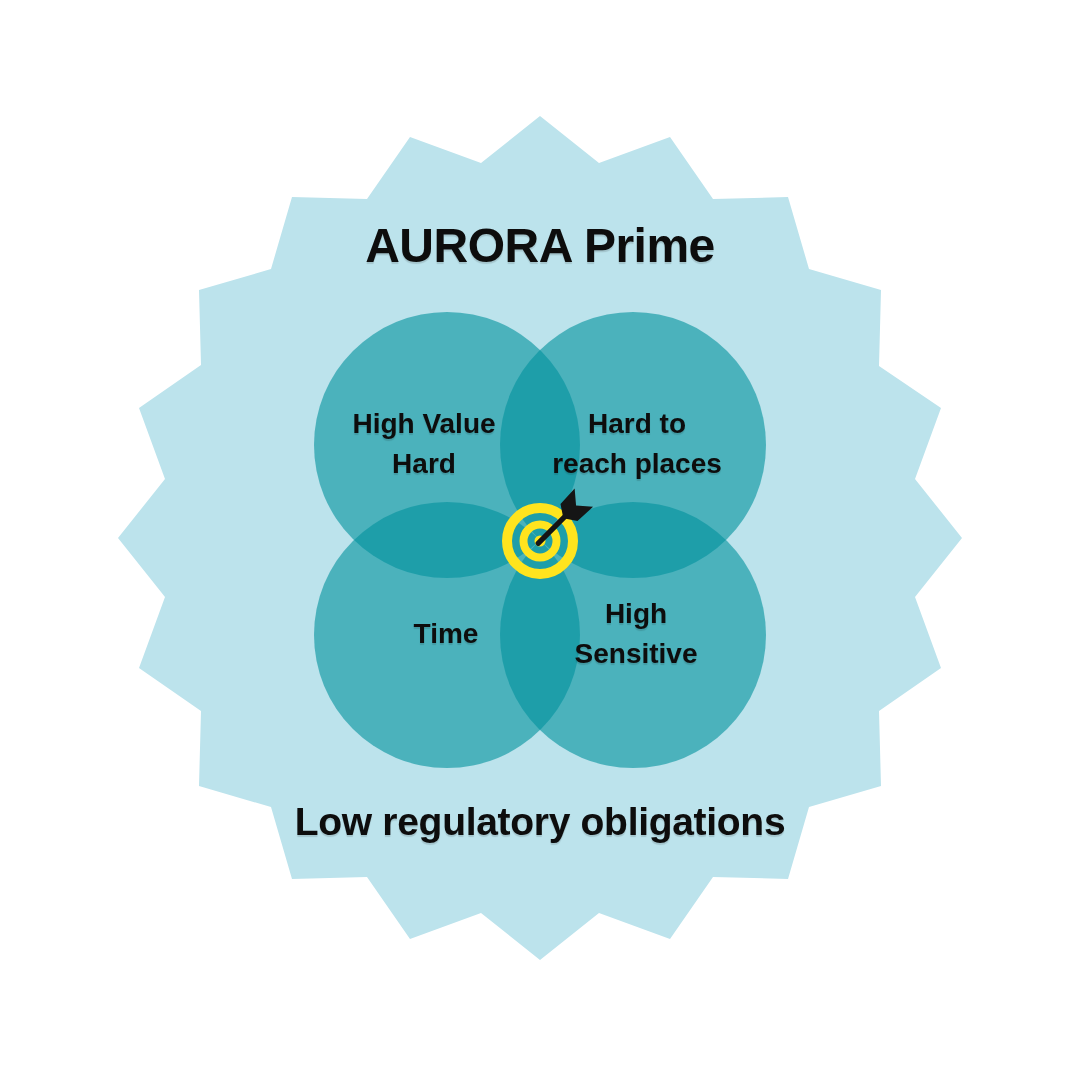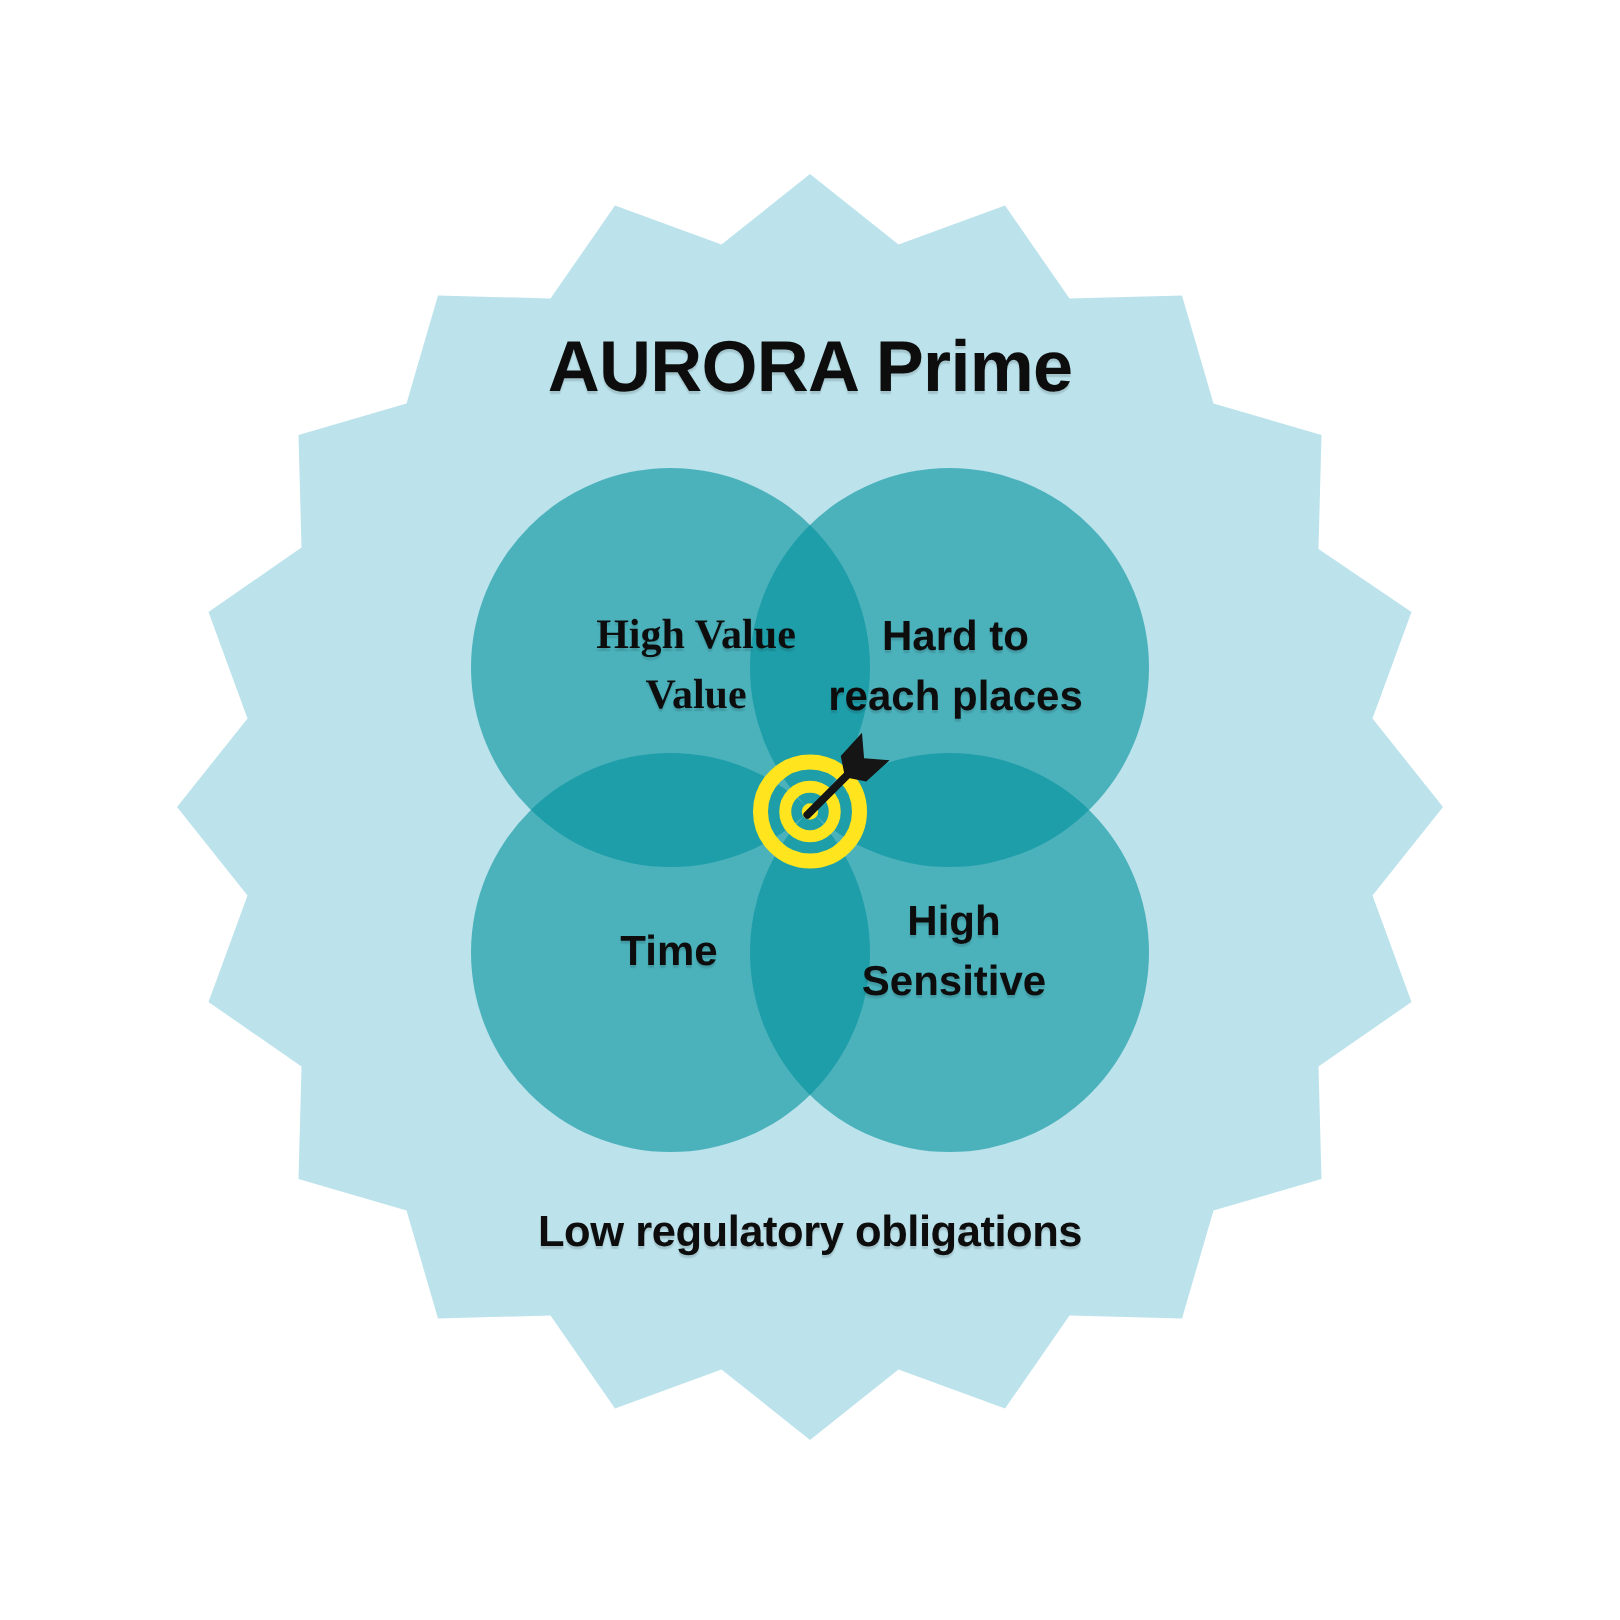--- a/index.html
+++ b/index.html
@@ -26,27 +26,27 @@
   }
   .title {
     left: 540px; top: 245px;
     font-size: 48px;
     letter-spacing: -0.5px;
   }
   .venn-label {
     font-size: 28px;
     line-height: 40px;
   }
-  .venn-label.tl { left: 464px; top: 444px; font-family: Liberation Serif, serif; }
+  .venn-label.tl { left: 424px; top: 444px; }
   .venn-label.tr { left: 637px; top: 444px; }
   .venn-label.bl { left: 446px; top: 634px; }
   .venn-label.br { left: 636px; top: 634px; }
   .bottom-note {
     left: 540px; top: 822px;
-    font-size: 29px;
+    font-size: 39px;
     letter-spacing: -0.3px;
   }
 </style>
 </head>
 <body>
 
 <div class="stage">
 
   <svg width="1080" height="1080" viewBox="0 0 1080 1080">
 
@@ -67,21 +67,21 @@
         <rect x="-5" y="-2.6" width="52" height="5.2" rx="2.4" fill="#151515"></rect>
         <path d="M 33 0 L 41 -12 L 62 -13 L 51 0 L 62 13 L 41 12 Z" fill="#151515"></path>
       </g>
     </g>
   </svg>
 
   <div class="txt title">AURORA Prime</div>
 
   <div class="txt venn-label tl">
     <div>High Value</div>
-    <div>Value</div>
+    <div>Hard</div>
   </div>
   <div class="txt venn-label tr">
     <div>Hard to</div>
     <div>reach places</div>
   </div>
   <div class="txt venn-label bl">
     <div>Time</div>
   </div>
   <div class="txt venn-label br">
     <div>High</div>

